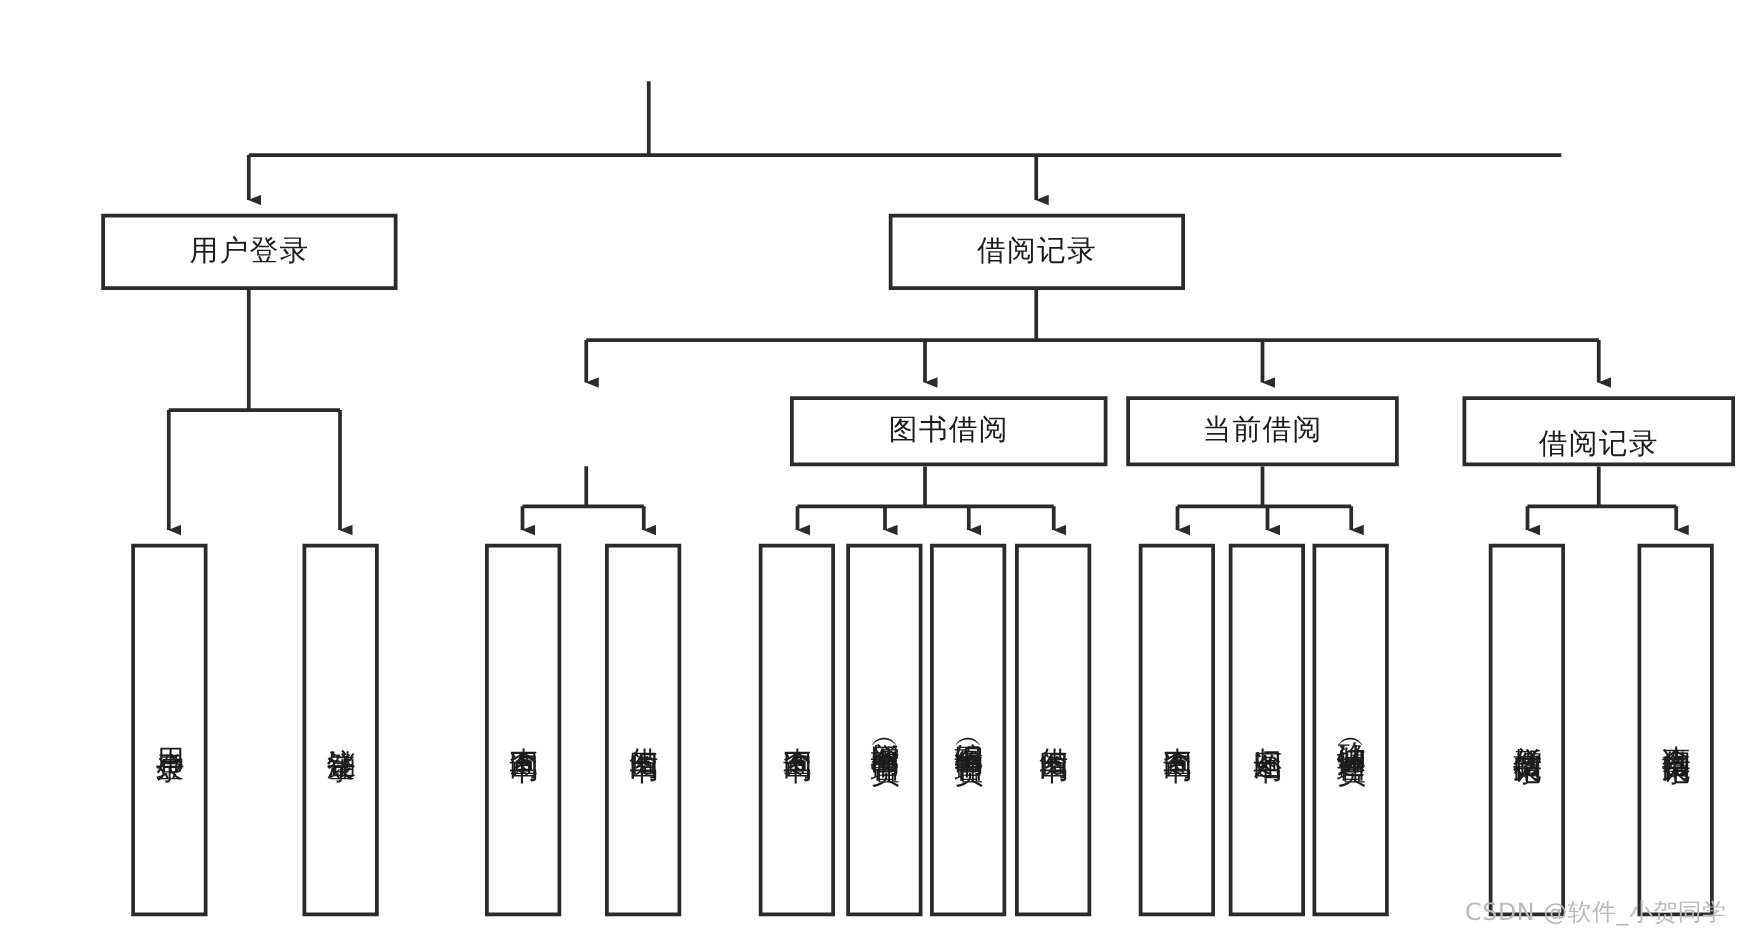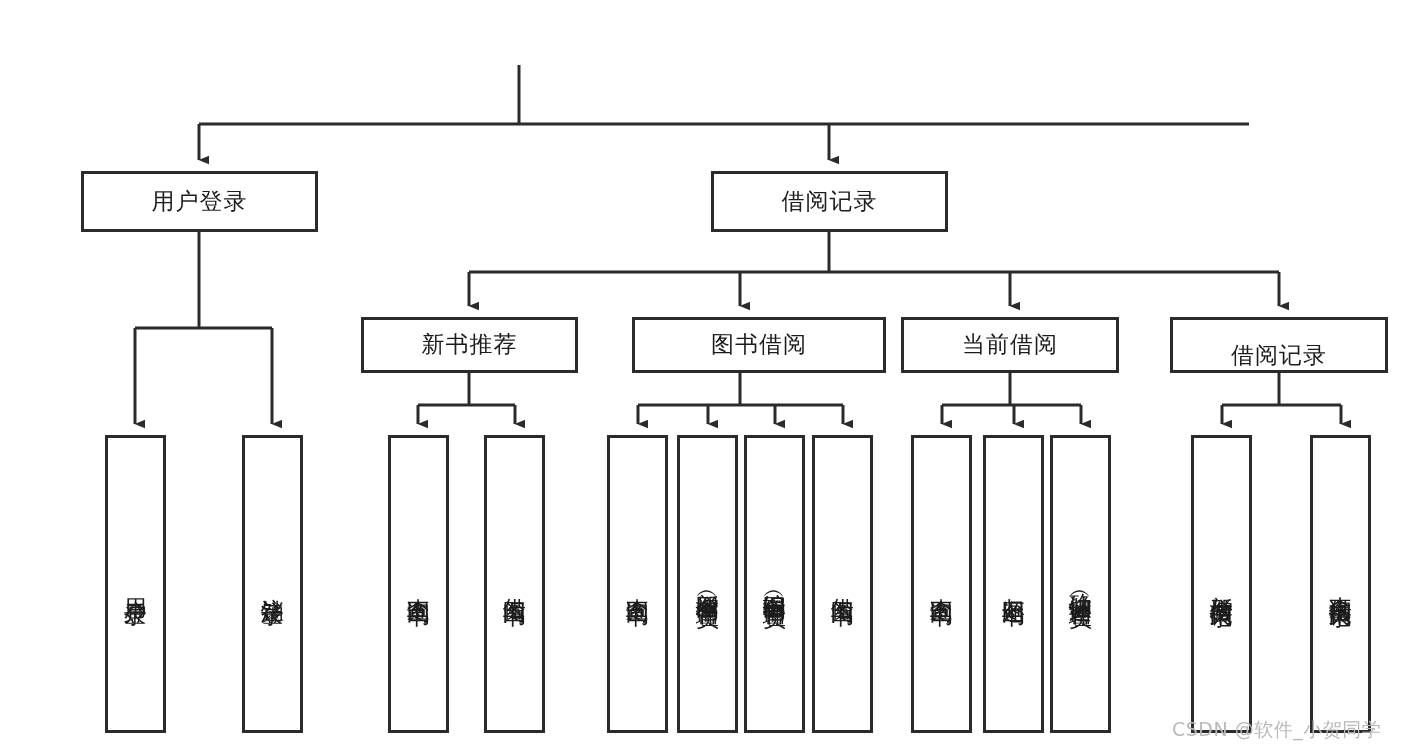--- a/index.html
+++ b/index.html
@@ -126,23 +126,20 @@
 
 
   <div class="node-box horizontal" style="left:81px;top:171px;width:237px;height:61px;">
     <span class="node-label">用户登录</span>
   </div>
 
   <div class="node-box horizontal" style="left:711px;top:171px;width:237px;height:61px;">
     <span class="node-label">借阅记录</span>
   </div>
 
-  <div class="node-box horizontal" style="left:361px;top:317px;width:217px;height:56px;">
-    <span class="node-label">新书推荐</span>
-  </div>
 
   <div class="node-box horizontal" style="left:632px;top:317px;width:254px;height:56px;">
     <span class="node-label">图书借阅</span>
   </div>
 
   <div class="node-box horizontal" style="left:901px;top:317px;width:218px;height:56px;">
     <span class="node-label">当前借阅</span>
   </div>
 
   <div class="node-box horizontal" style="left:1170px;top:317px;width:218px;height:56px;align-items:flex-end;">

